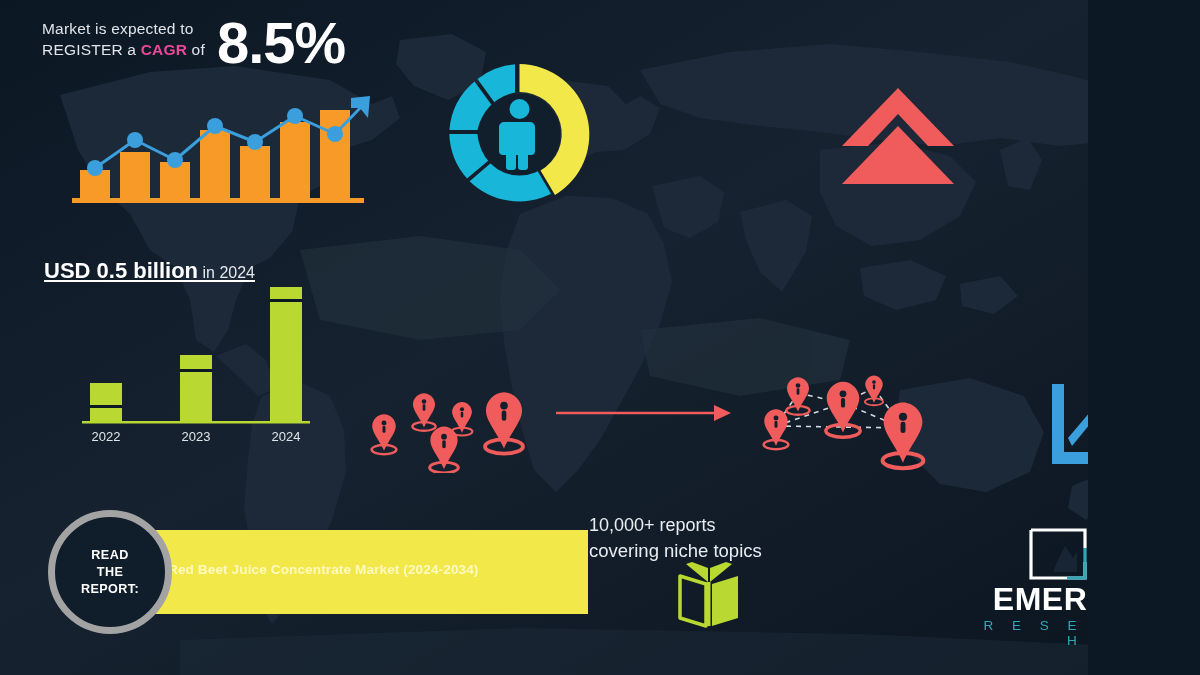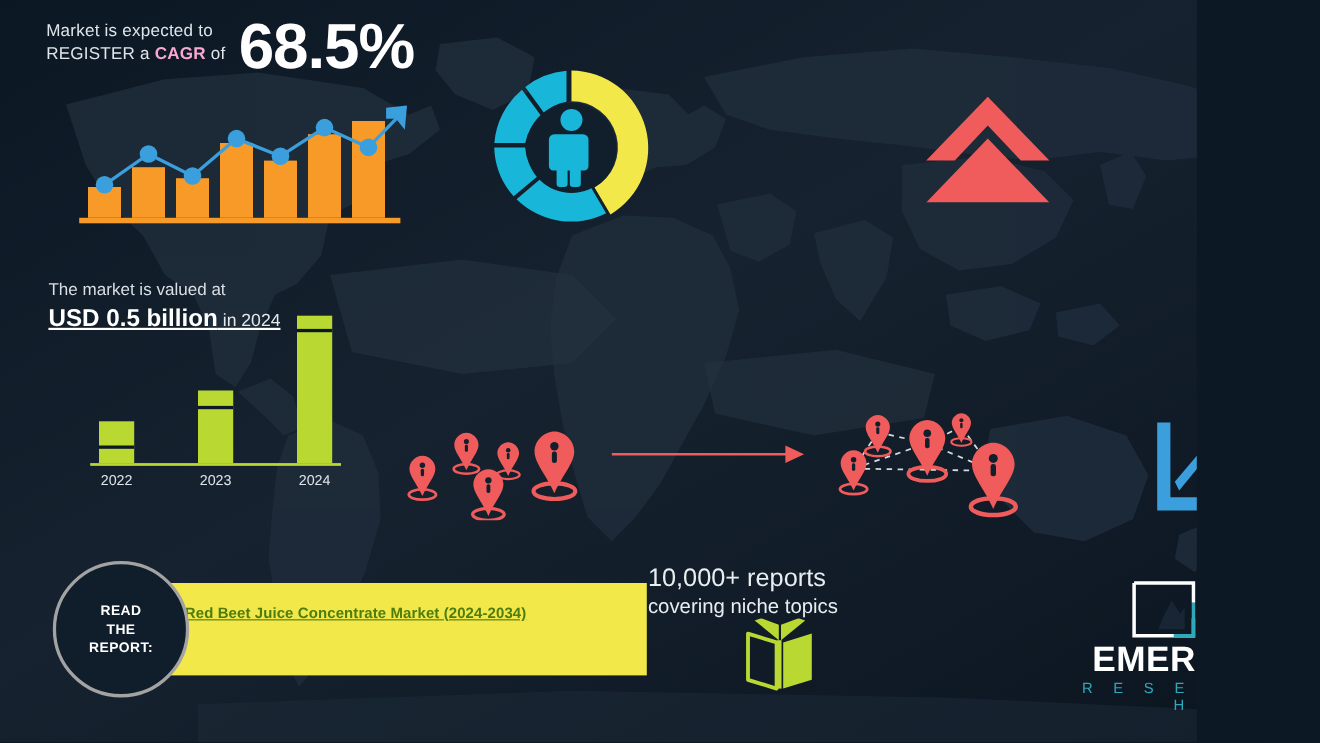--- a/index.html
+++ b/index.html
@@ -22,21 +22,21 @@
     position:absolute; left:0; top:0;
     width:1200px; height:675px;
     opacity:1;
   }
 
   
   #cagr-block { position:absolute; left:42px; top:14px; width:400px; }
   #cagr-lines { display:inline-block; vertical-align:top; padding-top:6px; }
   #cagr-line1 { font-size:15.5px; letter-spacing:.2px; color:#dfe5ea; white-space:nowrap;}
   #cagr-line2 { font-size:15.5px; letter-spacing:.2px; color:#dfe5ea; white-space:nowrap; margin-top:3px;}
-  #cagr-line2 b { font-weight:bold; color:#f9a8d4;margin-top:44px; }
+  #cagr-line2 b { font-weight:bold; color:#ec4899;margin-top:44px; }
   #cagr-value {
     display:inline-block; vertical-align:top;
     font-size:58px; font-weight:bold; color:#ffffff;
     line-height:58px; margin-left:12px; letter-spacing:-1px;
   }
 
   
   #combo-chart { position:absolute; left:68px; top:78px; width:320px; height:132px; }
 
   
@@ -74,39 +74,38 @@
   
   #growth-icon { position:absolute; left:1042px; top:378px; width:95px; height:92px; }
 
   
   #report-banner { position:absolute; left:58px; top:530px; width:470px; height:84px; }
   #report-bar {
     position:absolute; left:90px; top:0; width:440px; height:84px;
     background:#f2e849;
   }
   #report-bar-label {
-    position:absolute; left:110px; top:20px;
-    font-size:13.6px; font-weight:bold; color:#4d7c0f; letter-spacing:.1px;
+    position:absolute; left:110px; top:32px;
+    font-size:13.6px; font-weight:bold; color:#fef9c3; letter-spacing:.1px;
     white-space:nowrap;
-    text-decoration:underline;
   }
   #report-circle {
     position:absolute; left:-10px; top:-20px;
     width:124px; height:124px; border-radius:50%;
-    background:#101d2b; border:3px solid #a3a3a3;
+    background:#101d2b; border:7px solid #a3a3a3;
     display:flex; align-items:center; justify-content:center;
   }
   #report-circle span {
     text-align:center; font-size:12.6px; font-weight:bold; color:#ffffff;
     line-height:17px; letter-spacing:.4px;
   }
 
   
   #reports-block { position:absolute; left:589px; top:512px; width:230px; }
-  #rep-l1 { font-size:23px; color:#e8edf1; line-height:26px; }
+  #rep-l1 { font-size:18px; color:#e8edf1; line-height:26px; }
   #rep-l2 { font-size:18.5px; color:#e8edf1; line-height:26px; }
   #book-icon { position:absolute; left:676px; top:562px; width:70px; height:68px; }
 
   
   #logo { position:absolute; left:983px; top:528px; width:185px; height:118px; }
   #logo-mark { position:absolute; left:46px; top:0; width:58px; height:52px; }
   #logo-emergen {
     position:absolute; left:0; top:54px; width:185px; text-align:center;
     font-size:32px; font-weight:bold; color:#ffffff; letter-spacing:.5px;
     line-height:34px;
@@ -176,21 +175,21 @@
     <g fill="#24323f" opacity="0.6">
       <path d="M300,250 L420,236 L520,250 L560,290 L520,330 L420,340 L320,320 Z"></path>
       <path d="M640,330 L760,318 L850,340 L840,380 L740,396 L650,376 Z"></path>
     </g>
   </svg>
 
   <div id="cagr-block">
     <div id="cagr-lines">
       <div id="cagr-line1">Market is expected to</div>
       <div id="cagr-line2"><span>REGISTER a </span><b>CAGR</b><span> of</span></div>
-    </div><div id="cagr-value">68.5%</div>
+    </div><div id="cagr-value">8.5%</div>
   </div>
 
   <svg id="combo-chart" viewBox="0 0 320 132">
 
     <g fill="#f79a28">
       <rect x="12" y="92" width="30" height="28"></rect>
       <rect x="52" y="74" width="30" height="46"></rect>
       <rect x="92" y="84" width="30" height="36"></rect>
       <rect x="132" y="52" width="30" height="68"></rect>
       <rect x="172" y="68" width="30" height="52"></rect>
@@ -237,21 +236,20 @@
   </svg>
 
 
   <svg id="chevrons" viewBox="0 0 120 100">
     <path d="M60,4 L116,62 L90,62 L60,30 L30,62 L4,62 Z" fill="#f05b5b"></path>
     <path d="M60,42 L116,100 L4,100 Z" fill="#f05b5b"></path>
   </svg>
 
 
   <div id="valued-block">
-    <div id="val-l1">The market is valued at</div>
     <div id="val-l2"><span>USD 0.5 billion</span><span class="sm"> in 2024</span></div>
   </div>
 
   <svg id="green-chart" viewBox="0 0 250 170">
     <g>
 
       <rect x="18" y="108" width="32" height="38" fill="#b9d932"></rect>
       <rect x="18" y="130" width="32" height="3" fill="#0d1825"></rect>
 
       <rect x="108" y="80" width="32" height="66" fill="#b9d932"></rect>

